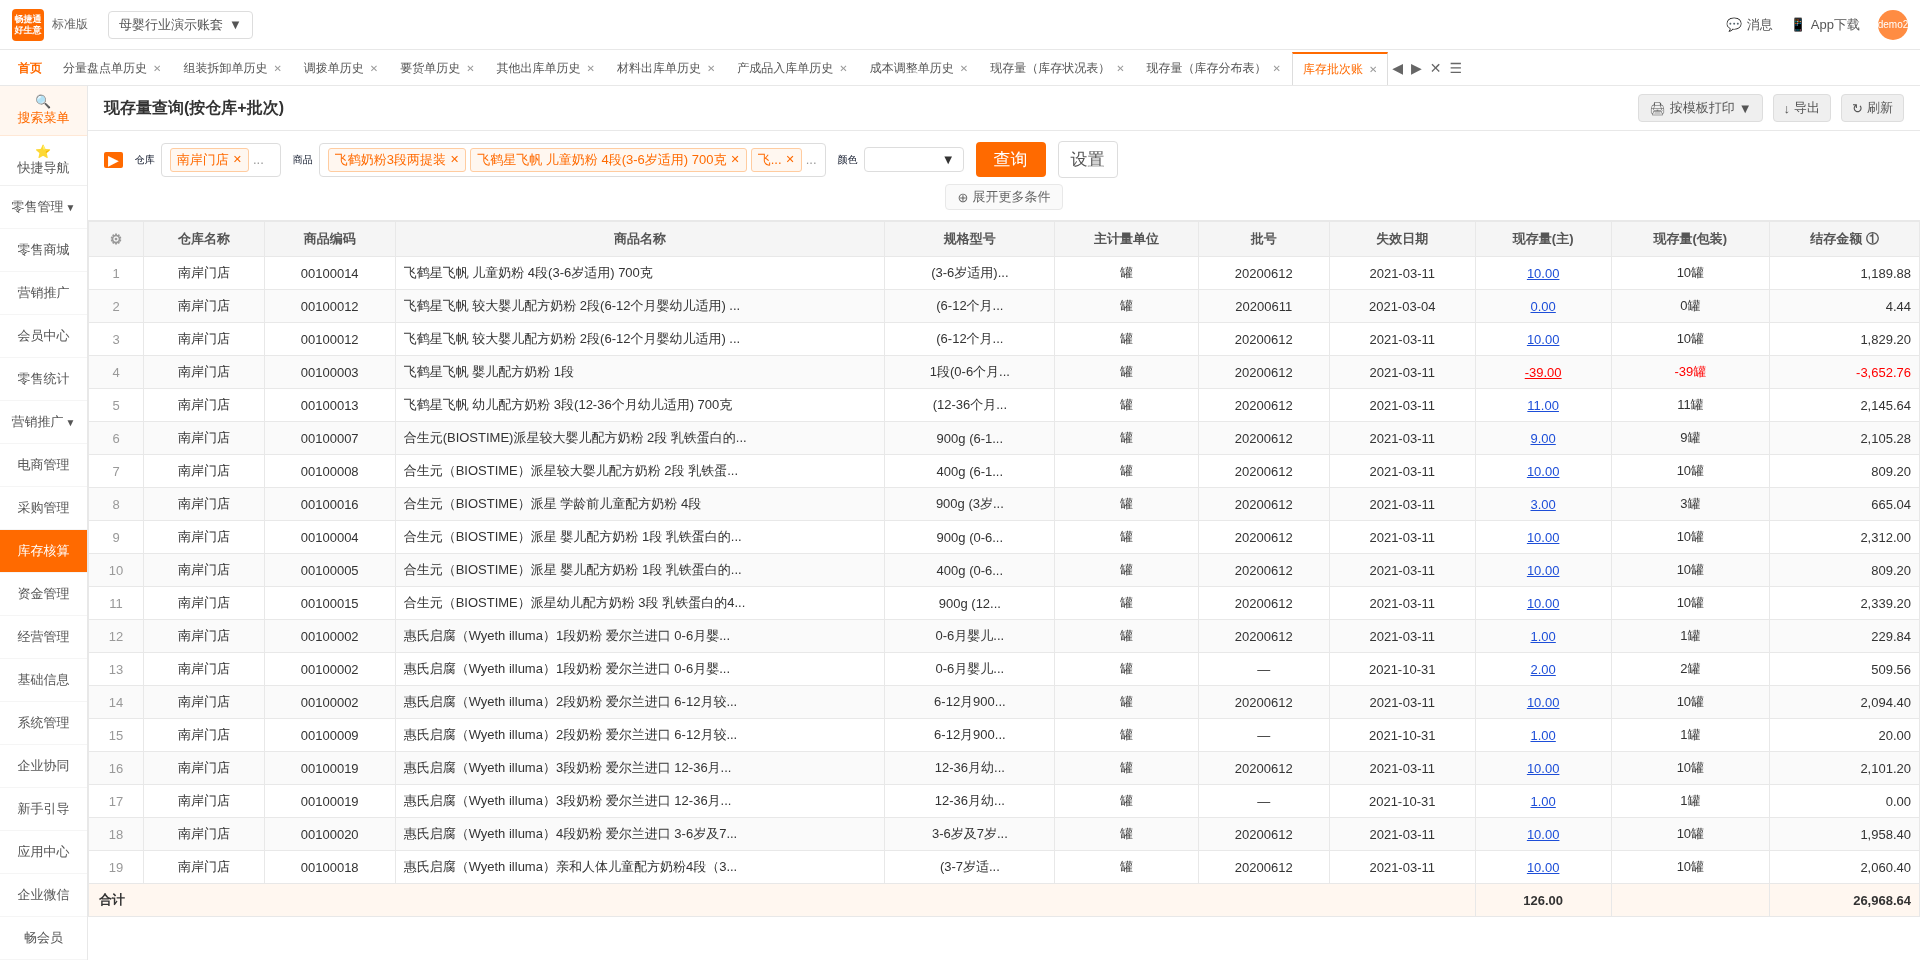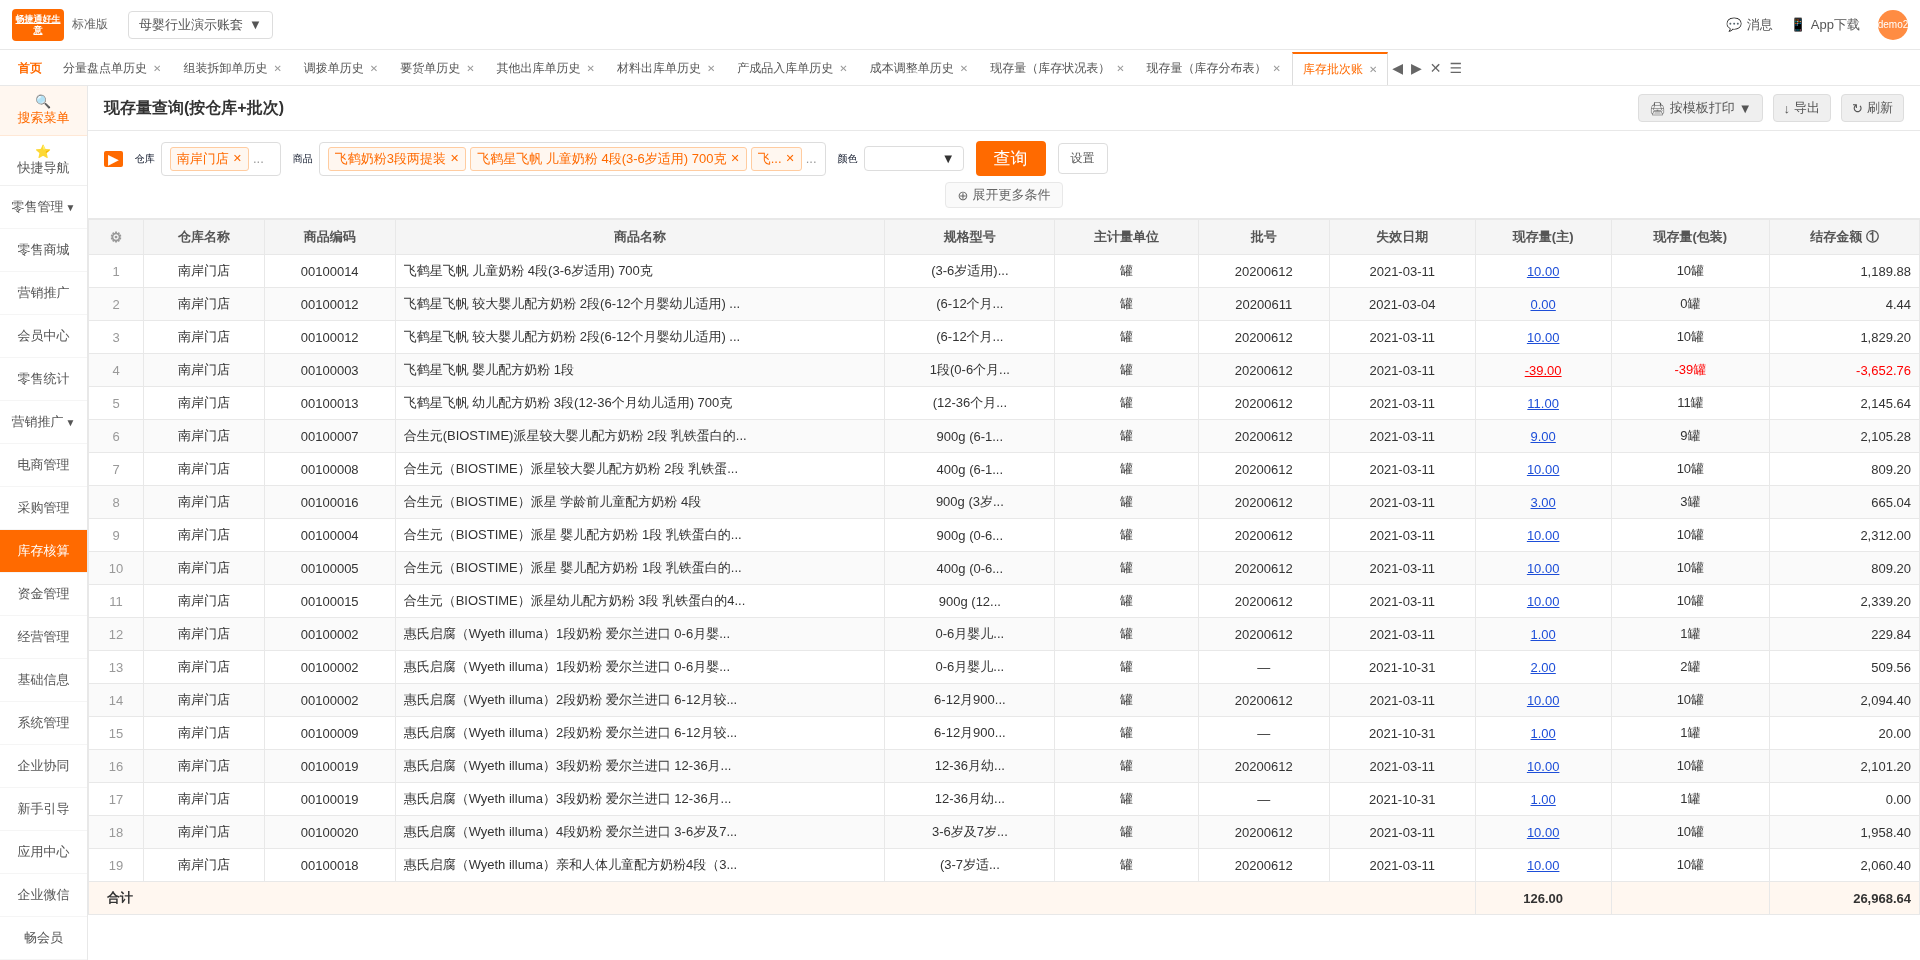--- a/index.html
+++ b/index.html
@@ -1,21 +1,21 @@
 <!DOCTYPE html>
 <html><head>
   <meta charset="utf-8">
   <style>
     * { box-sizing: border-box; margin: 0; padding: 0; font-family: 'Microsoft YaHei', Arial, sans-serif; font-size: 13px; }
     body { background: #f0f2f5; color: #333; overflow: hidden; }
 
     
     .top-bar { display: flex; align-items: center; background: #fff; height: 50px; padding: 0 12px; border-bottom: 1px solid #e8e8e8; justify-content: space-between; }
     .logo-area { display: flex; align-items: center; gap: 8px; }
-    .logo-icon { width: 52px; height: 32px; background: #ff6a00; border-radius: 4px; display: flex; align-items: center; justify-content: center; color: #fff; font-size: 11px; font-weight: bold; text-decoration: underline; }
+    .logo-icon { width: 32px; height: 32px; background: #ff6a00; border-radius: 4px; display: flex; align-items: center; justify-content: center; color: #fff; font-size: 11px; font-weight: bold; }
     .logo-text { font-size: 12px; color: #666; line-height: 1.3; }
     .top-center { flex: 1; display: flex; align-items: center; padding: 0 20px; }
     .workspace-select { display: flex; align-items: center; gap: 6px; border: 1px solid #ddd; border-radius: 4px; padding: 4px 10px; color: #555; cursor: pointer; font-size: 13px; }
     .top-right { display: flex; align-items: center; gap: 18px; color: #555; }
     .top-right-item { display: flex; align-items: center; gap: 4px; cursor: pointer; font-size: 13px; }
     .avatar { width: 30px; height: 30px; border-radius: 50%; background: #ff8c42; display: flex; align-items: center; justify-content: center; color: #fff; font-size: 12px; }
 
     
     .tab-bar { display: flex; align-items: center; background: #fff; border-bottom: 1px solid #e8e8e8; padding: 0 8px; height: 36px; overflow: hidden; }
     .tab-item { display: flex; align-items: center; padding: 0 10px; height: 34px; border: 1px solid transparent; font-size: 12px; cursor: pointer; white-space: nowrap; color: #555; gap: 4px; position: relative; top: 1px; }
@@ -51,21 +51,21 @@
     .filter-area { background: #fff; padding: 10px 16px; border-bottom: 1px solid #e8e8e8; }
     .filter-row { display: flex; align-items: center; gap: 12px; flex-wrap: wrap; }
     .filter-group { display: flex; align-items: center; gap: 6px; }
     .filter-label { color: #0f172a; font-size: 10px; white-space: nowrap; }
     .filter-input { display: flex; align-items: center; border: 1px solid #ddd; border-radius: 4px; padding: 4px 8px; background: #fff; min-width: 120px; gap: 4px; font-size: 12px; color: #333; cursor: pointer; }
     .filter-tag { display: flex; align-items: center; background: #fff7f0; border: 1px solid #ffcca0; border-radius: 3px; padding: 2px 6px; font-size: 12px; color: #ff6a00; gap: 4px; }
     .filter-tag-close { cursor: pointer; color: #ff6a00; font-size: 11px; }
     .filter-expand { width: 100%; display: flex; justify-content: center; margin-top: 6px; }
     .expand-btn { display: flex; align-items: center; gap: 4px; font-size: 12px; color: #666; cursor: pointer; border: 1px solid #e8e8e8; border-radius: 4px; padding: 3px 12px; background: #fafafa; }
     .btn-query { background: #ff6a00; color: #fff; border: none; border-radius: 4px; padding: 6px 18px; cursor: pointer; font-size: 17px; }
-    .btn-setting { background: #fff; color: #555; border: 1px solid #ddd; border-radius: 4px; padding: 6px 12px; cursor: pointer; font-size: 12px; }
+    .btn-setting { background: #fff; color: #555; border: 1px solid #ddd; border-radius: 4px; padding: 6px 12px; cursor: pointer; font-size: 17px; }
     .expand-arrow-orange { color: #ff6a00; font-size: 14px; cursor: pointer; background: #ff6a00; color: #fff; border-radius: 2px; padding: 0 4px; }
 
     
     .table-wrapper { flex: 1; overflow: auto; background: #fff; margin: 0; }
     table { width: 100%; border-collapse: collapse; font-size: 12px; }
     thead tr { background: #f5f5f5; }
     thead th { padding: 8px 8px; border: 1px solid #e8e8e8; color: #555; font-weight: bold; white-space: nowrap; text-align: center; }
     tbody tr { background: #fff; }
     tbody tr:nth-child(even) { background: #fafafa; }
     tbody td { padding: 7px 8px; border: 1px solid #e8e8e8; color: #333; white-space: nowrap; text-align: center; }
@@ -561,21 +561,21 @@
     <td class="text-left" style="max-width:280px; overflow:hidden; text-overflow:ellipsis;">惠氏启腐（Wyeth illuma）亲和人体儿童配方奶粉4段（3...</td>
     <td>(3-7岁适...</td>
     <td>罐</td>
     <td>20200612</td>
     <td>2021-03-11</td>
     <td class=""><span class="underline-num" style="">10.00</span></td>
     <td class="">10罐</td>
     <td class="text-right ">2,060.40</td>
   </tr>
             <tr class="footer-row">
-  <td colspan="8" style="text-align:left; padding-left:18px; font-weight:bold;">合计</td>
+  <td colspan="8" style="text-align:left; padding-left:10px; font-weight:bold;">合计</td>
   <td style="text-align:center; font-weight:bold;">126.00</td>
   <td></td>
   <td style="text-align:right; font-weight:bold;">26,968.64</td>
 </tr>
           </tbody>
       </table>
     </div>
 
   </div>
 </div>

